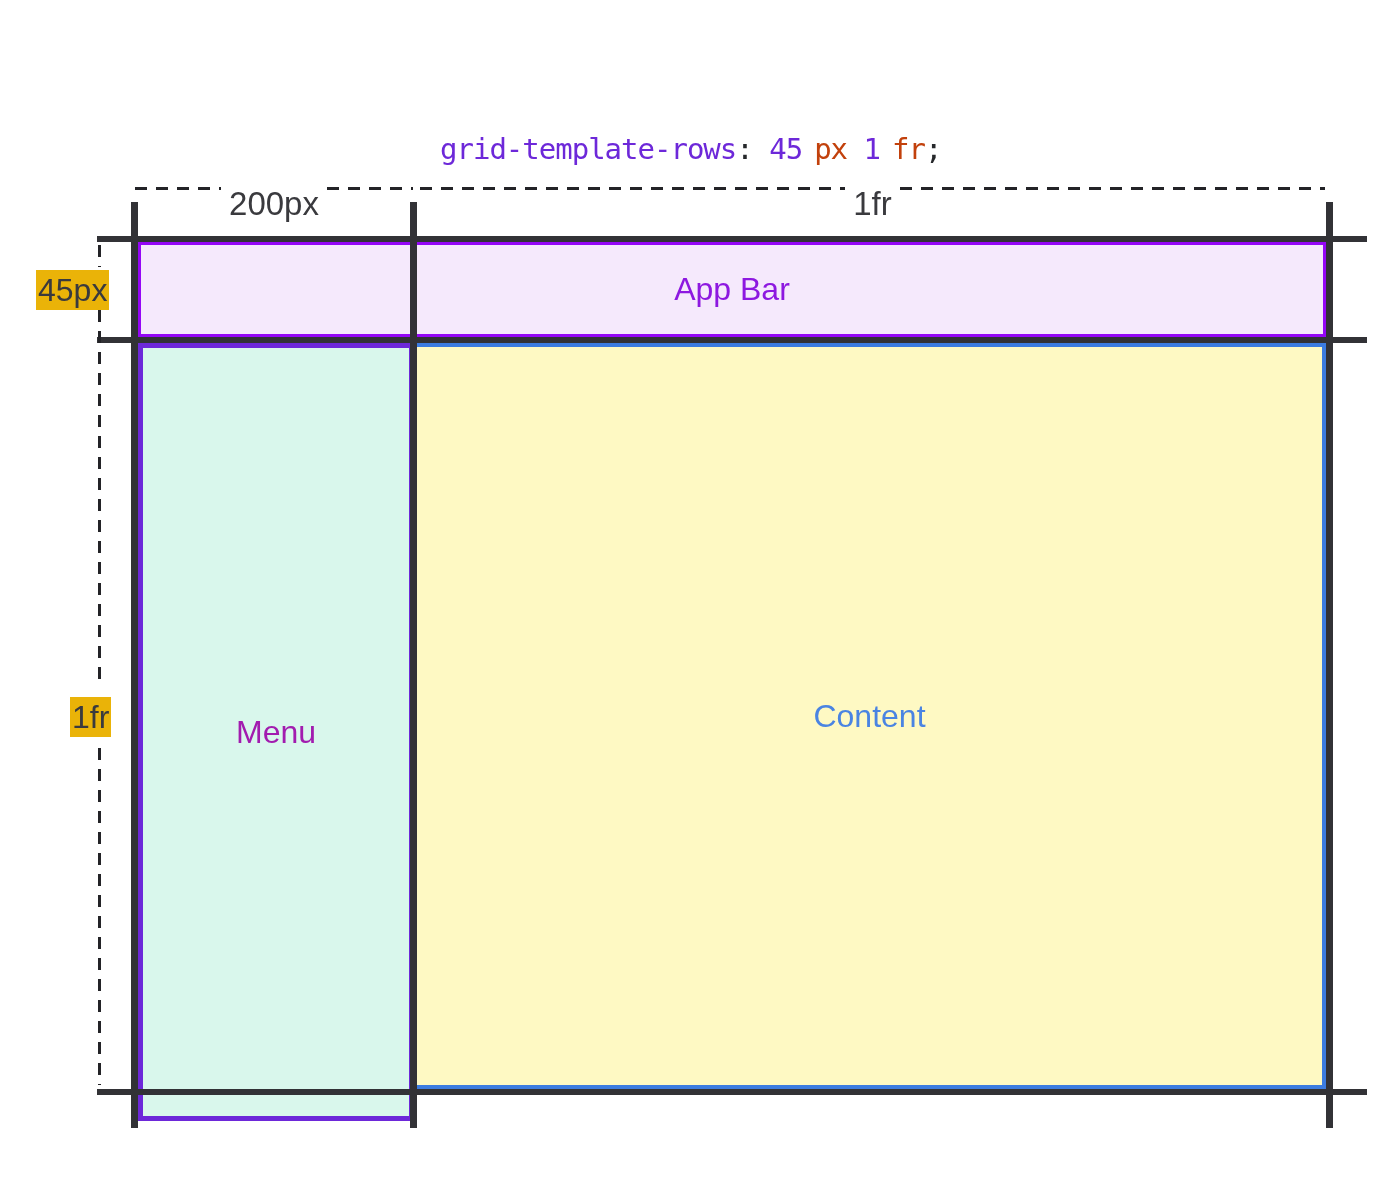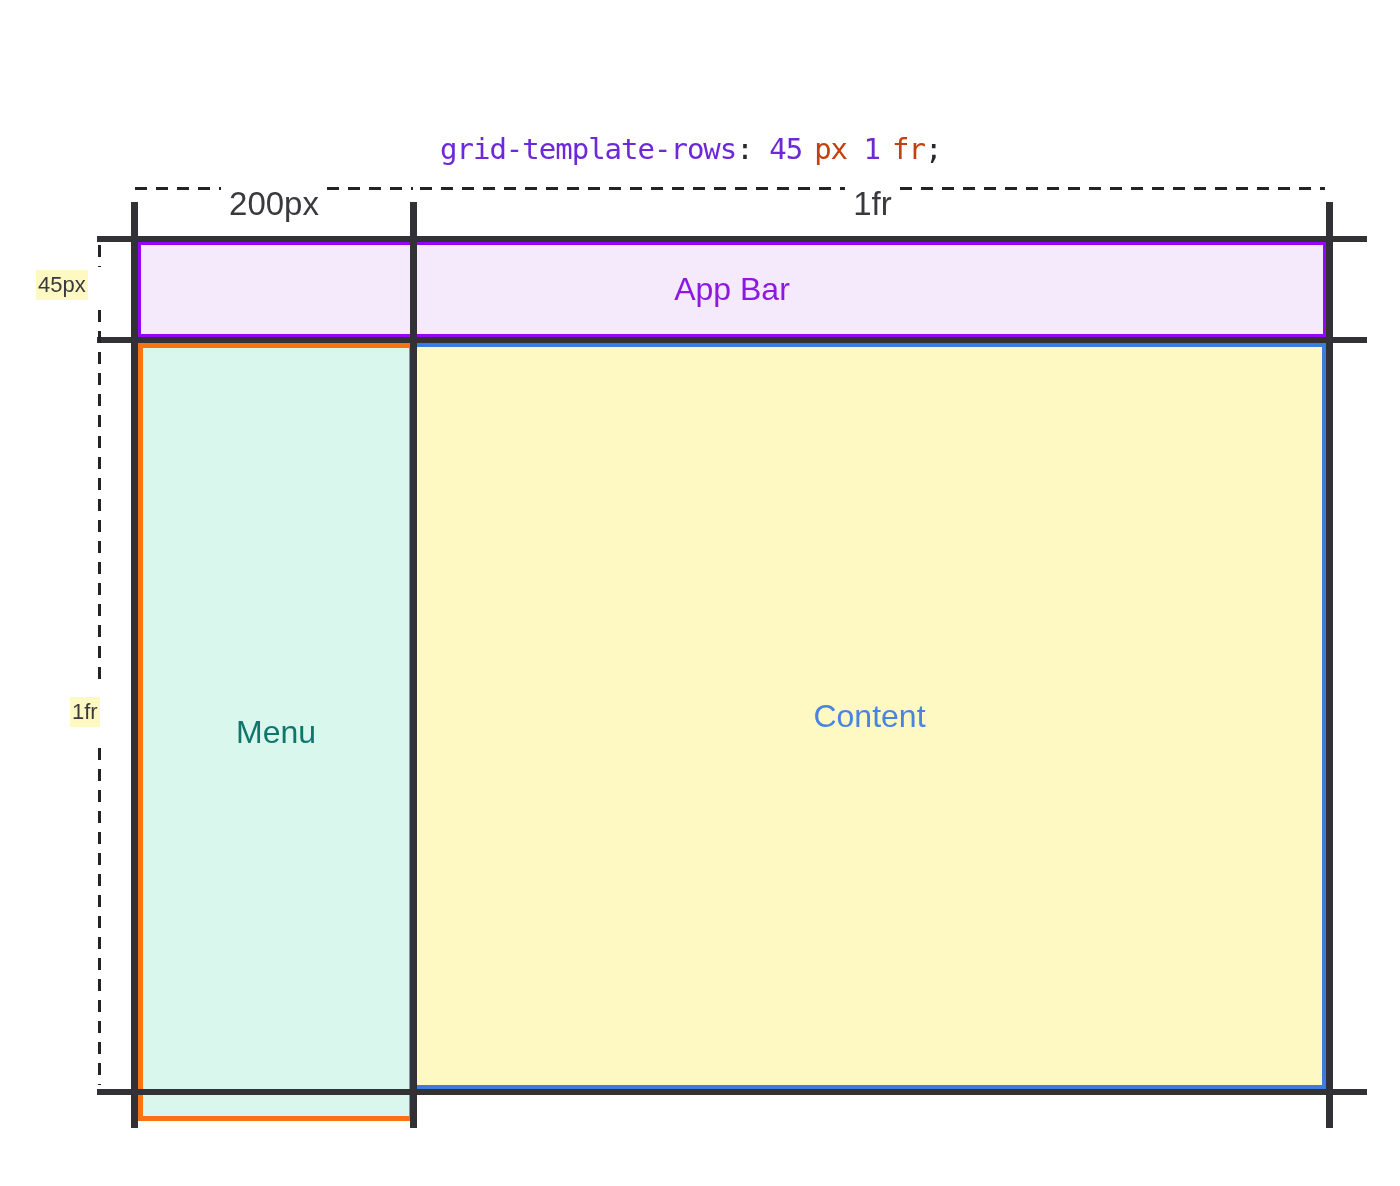--- a/index.html
+++ b/index.html
@@ -51,26 +51,26 @@
   }
   .dash-v {
     position: absolute;
     left: 98px;
     width: 3px;
     background: repeating-linear-gradient(180deg, #232327 0 12px, transparent 12px 21px);
     z-index: 4;
   }
   .v-label {
     position: absolute;
-    font-size: 22px;
+    font-size: 32px;
     color: #3a3a3e;
     line-height: 1;
     white-space: nowrap;
     z-index: 5;
-    background: #fef9c3;
+    background: #eab308;
     padding: 4px 2px;
   }
 
   
   .gridline { position: absolute; background: #323236; z-index: 3; }
   .gl-h { left: 97px; width: 1270px; height: 6px; }
   .gl-v { top: 202px; height: 926px; width: 7px; }
 
   
   .cell {
@@ -80,21 +80,21 @@
     align-items: center;
     justify-content: center;
     font-size: 32px;
   }
   .cell-appbar {
     left: 138px; top: 242px; width: 1188px; height: 95px;
     background: #f5e9fc; border: 3px solid #9406f6; color: #8d18e0;
   }
   .cell-menu {
     left: 138px; top: 343px; width: 276px; height: 778px;
-    background: #d9f7ec; border: 5px solid #f97316; color: #0f766e;
+    background: #d9f7ec; border: 5px solid #6d28d9; color: #a21caf;
   }
   .cell-content {
     left: 413px; top: 343px; width: 913px; height: 746px;
     background: #fef9c3; border: 4px solid #3c7ce0; color: #4a84e2;
   }
 </style>
 </head>
 <body>
 
 <div class="canvas">

